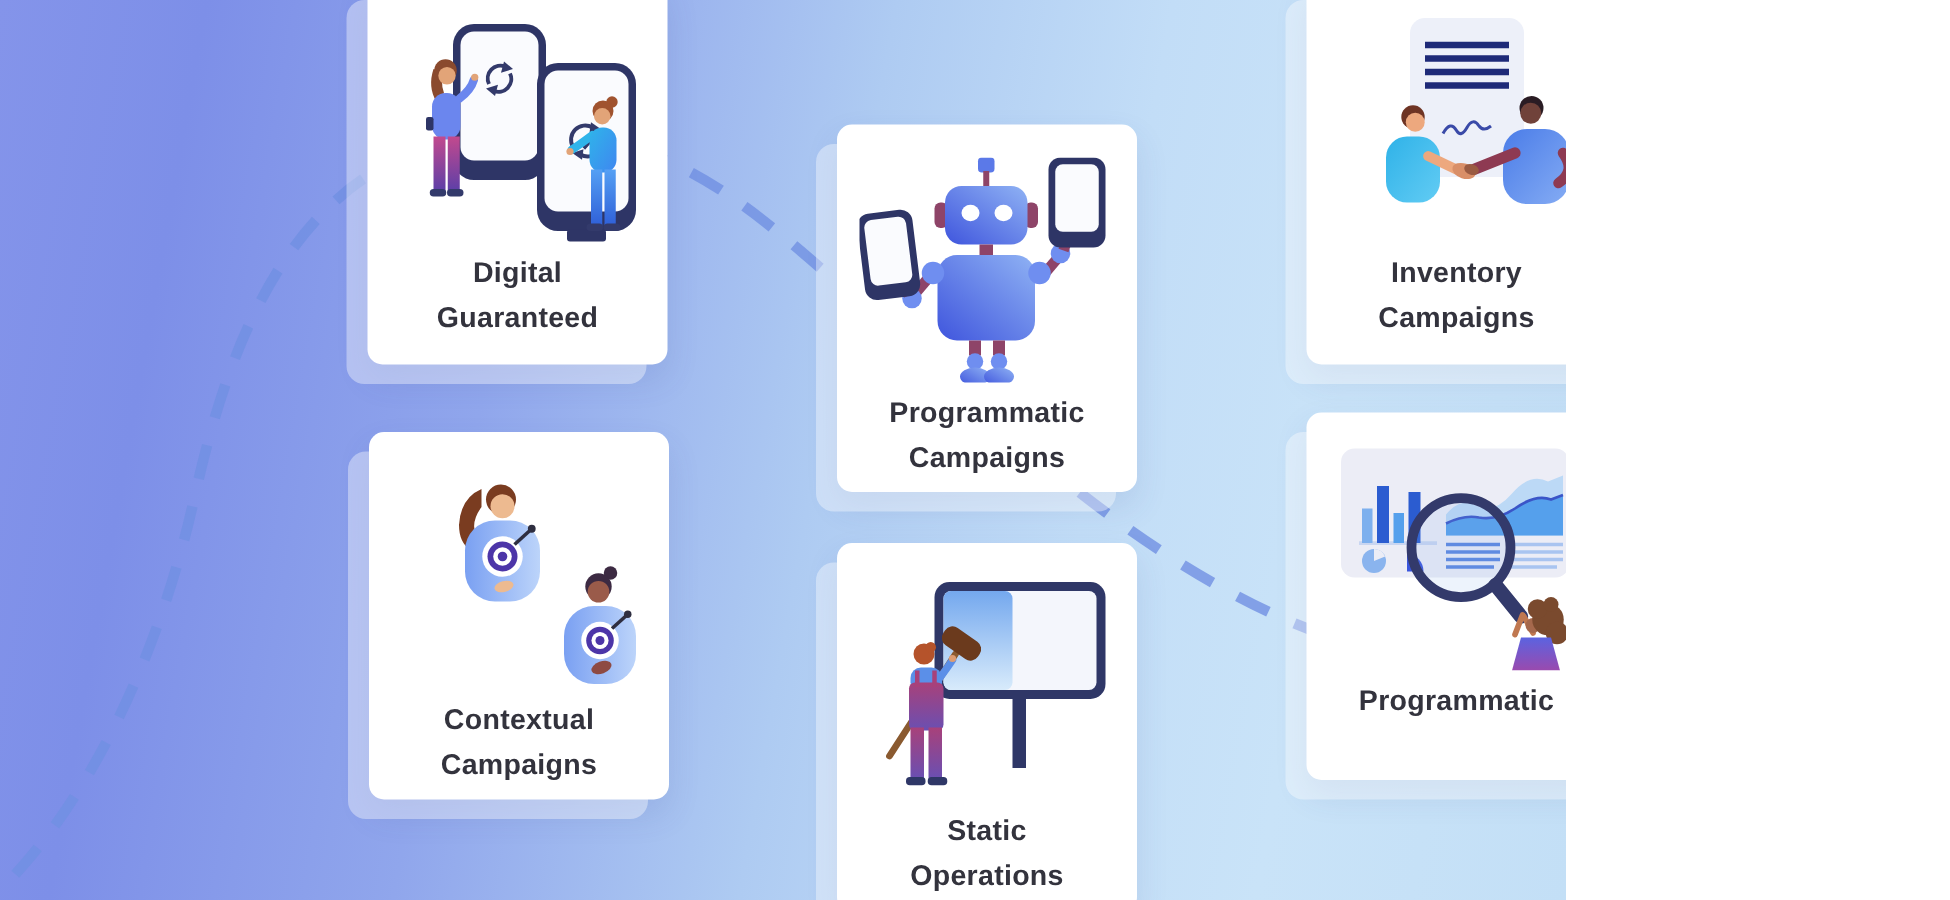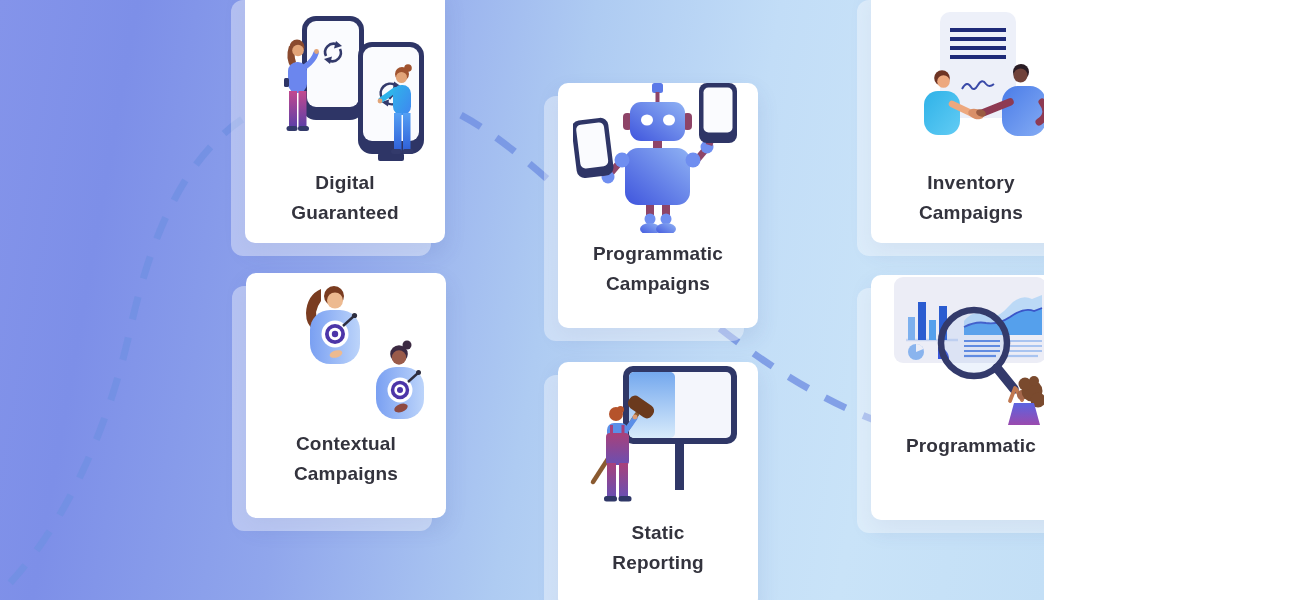--- a/index.html
+++ b/index.html
@@ -6,31 +6,31 @@
   #canvas{
     position:relative;width:1044px;height:600px;overflow:hidden;
     background:linear-gradient(100deg,#8494ea 0%,#7d8fe8 12%,#90a6ec 32%,#aecbf2 52%,#c2ddf7 68%,#c9e3f8 82%,#c3dff6 100%);
     font-family:"Liberation Sans", sans-serif;
   }
   #connector{position:absolute;left:0;top:0;z-index:1;}
   .card{
     position:absolute;width:200px;background:#ffffff;border-radius:10px;
     box-shadow:0 10px 22px rgba(55,75,145,0.12);
     display:flex;flex-direction:column;align-items:center;
-    box-sizing:border-box;z-index:2;
+    padding-top:22px;box-sizing:border-box;z-index:2;
   }
   .card .backing{
     position:absolute;left:-14px;top:13px;width:100%;height:100%;
     background:rgba(255,255,255,0.38);border-radius:12px;z-index:-1;
   }
   .card svg.illo{display:block;width:170px;height:150px;flex:0 0 150px;}
   .label{margin-top:6px;text-align:center;color:#33333d;font-weight:bold;
     font-size:19px;line-height:30px;letter-spacing:.2px;}
   #card-digital-inventory{left:245px;top:-13px;height:256px;}
-  #card-contextual-campaigns{left:246px;top:273px;height:245px;align-items:center;}
+  #card-contextual-campaigns{left:246px;top:288px;height:245px;align-items:center;}
   #card-programmatic-campaigns{left:558px;top:83px;height:245px;}
   #card-static-operations{left:558px;top:362px;height:246px;}
   #card-guaranteed-campaigns{left:871px;top:-13px;height:256px;}
   #card-programmatic-reporting{left:871px;top:275px;height:245px;}
   #card-digital-inventory{padding-top:25px;}
   #card-guaranteed-campaigns{padding-top:25px;}
 </style>
 </head>
 <body>
 
@@ -241,21 +241,21 @@
         <line x1="38.5" y1="63" x2="38.5" y2="74" stroke="#a8417a" stroke-width="3"></line>
         <line x1="50" y1="63" x2="50" y2="74" stroke="#a8417a" stroke-width="3"></line>
         <rect x="34" y="101" width="9" height="34" fill="url(#dOv)"></rect>
         <rect x="46" y="101" width="9" height="34" fill="url(#dOv)"></rect>
         <rect x="31" y="134" width="13" height="5.5" rx="2.5" fill="#2f3767"></rect>
         <rect x="45.5" y="134" width="13" height="5.5" rx="2.5" fill="#2f3767"></rect>
       </g>
     </svg>
     <div class="label">
       <div>Static</div>
-      <div>Reporting</div>
+      <div>Operations</div>
     </div>
   </div>
 
   <div class="card" id="card-guaranteed-campaigns">
     <div class="backing"></div>
     <svg class="illo" viewBox="0 0 170 150">
       <defs>
         <linearGradient id="eCyan" x1="0" y1="0" x2="1" y2="1">
             <stop offset="0" stop-color="#2fb2e8"></stop>
             <stop offset="1" stop-color="#62ccf4"></stop>

